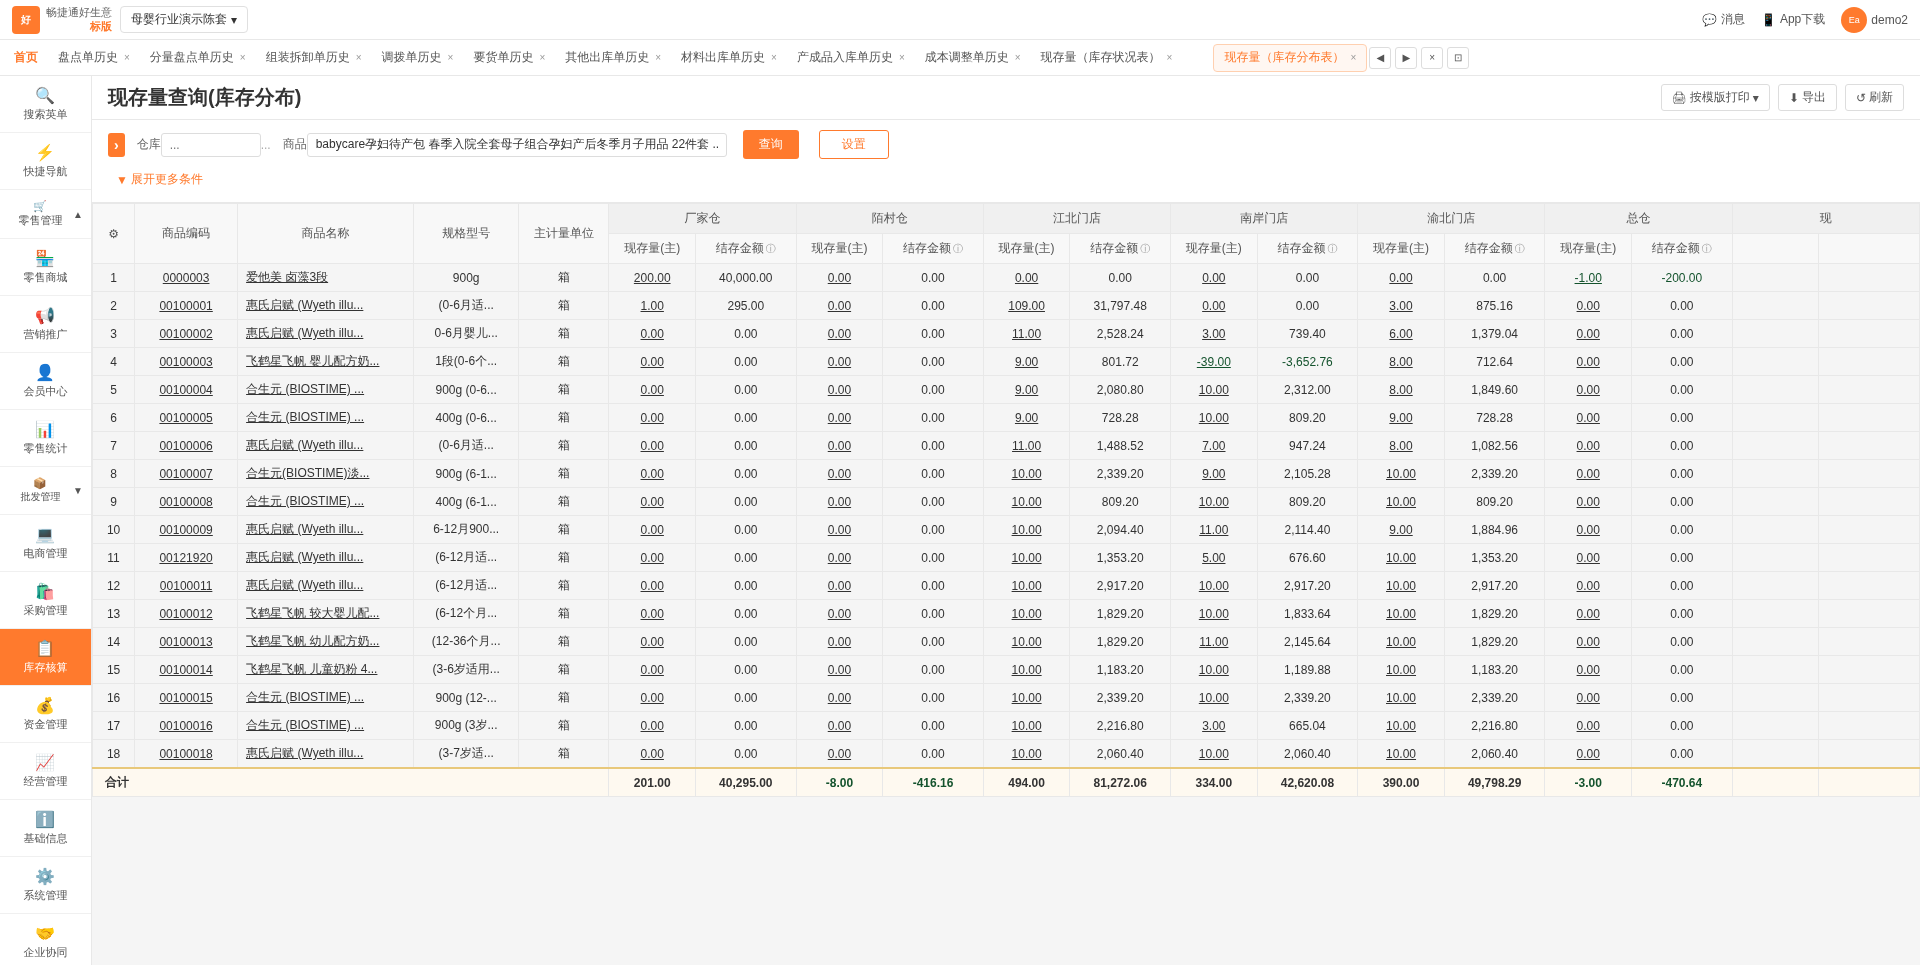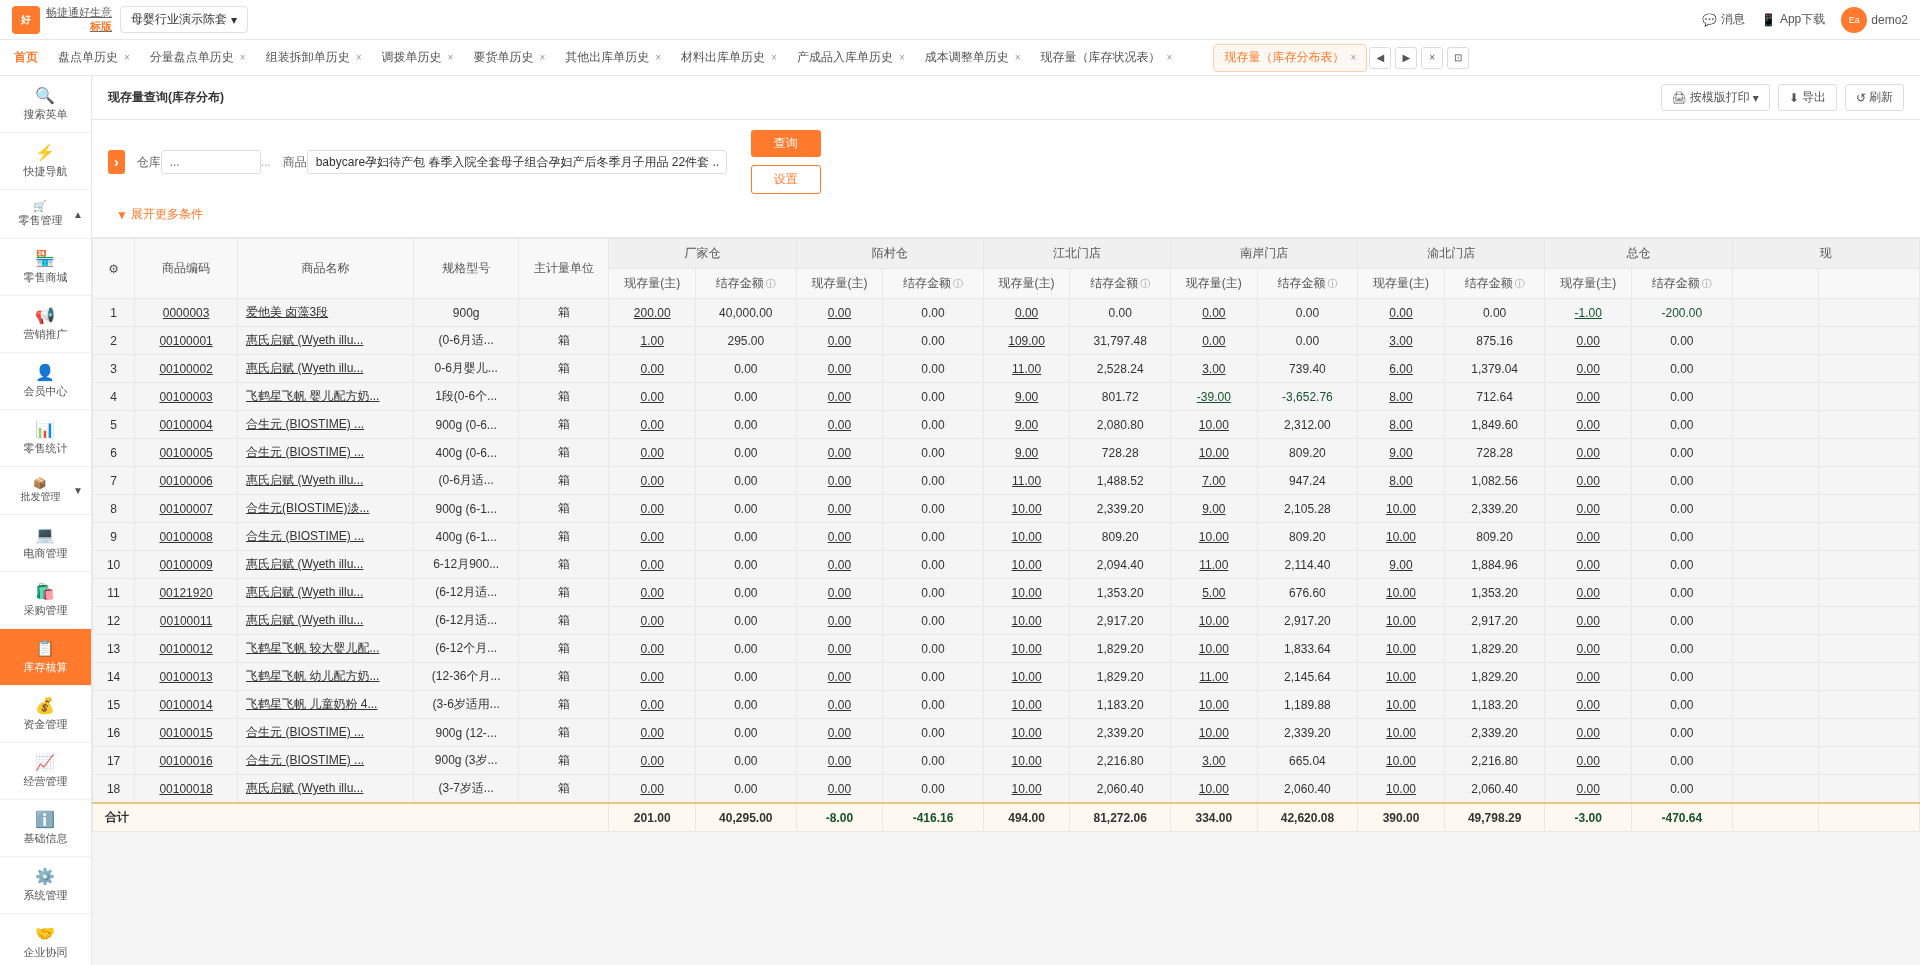--- a/index.html
+++ b/index.html
@@ -3,21 +3,21 @@
   <meta charset="utf-8">
   <style>
     * { box-sizing: border-box; margin: 0; padding: 0; }
     body { font-family: 'Microsoft YaHei', Arial, sans-serif; font-size: 12px; background: #f5f5f5; color: #333; overflow: hidden; }
 
     
     .topbar { background: #fff; height: 40px; display: flex; align-items: center; justify-content: space-between; padding: 0 12px; border-bottom: 1px solid #e8e8e8; }
     .topbar-left { display: flex; align-items: center; gap: 8px; }
     .logo-area { display: flex; align-items: center; gap: 6px; }
     .logo-icon { width: 28px; height: 28px; background: #ff7a2d; border-radius: 4px; display: flex; align-items: center; justify-content: center; color: white; font-size: 10px; font-weight: bold; }
-    .logo-text { font-size: 11px; color: #666; line-height: 1.2; text-decoration: underline; }
+    .logo-text { font-size: 11px; color: #666; line-height: 1.2; }
     .store-selector { display: flex; align-items: center; gap: 4px; padding: 4px 10px; border: 1px solid #e0e0e0; border-radius: 4px; cursor: pointer; font-size: 12px; color: #333; background: #fff; }
     .topbar-right { display: flex; align-items: center; gap: 16px; }
     .topbar-icon-btn { display: flex; align-items: center; gap: 4px; font-size: 12px; color: #555; cursor: pointer; }
     .avatar { width: 26px; height: 26px; border-radius: 50%; background: #ff7a2d; display: flex; align-items: center; justify-content: center; color: white; font-size: 11px; }
 
     
     .tabbar { background: #fff; height: 36px; display: flex; align-items: center; padding: 0 4px; border-bottom: 1px solid #e8e8e8; overflow: hidden; }
     .tab { display: flex; align-items: center; gap: 4px; padding: 0 10px; height: 28px; border-radius: 4px; font-size: 12px; cursor: pointer; white-space: nowrap; color: #555; position: relative; }
     .tab.active { background: #fff7f2; color: #ff7a2d; border: 1px solid #ffd0b0; margin-left: 31px; }
     .tab-close { font-size: 10px; color: #999; cursor: pointer; margin-left: 2px; }
@@ -32,37 +32,37 @@
     .sidebar-item { padding: 10px 4px; text-align: center; cursor: pointer; font-size: 11px; color: #555; border-bottom: 1px solid #f0f0f0; }
     .sidebar-item.active { background: #ff7a2d; color: #fff; }
     .sidebar-item .icon { font-size: 16px; margin-bottom: 2px; display: block; }
     .sidebar-item-with-arrow { display: flex; align-items: center; justify-content: space-between; padding: 10px 8px; cursor: pointer; font-size: 11px; color: #555; border-bottom: 1px solid #f0f0f0; }
 
     
     .main { flex: 1; overflow: hidden; display: flex; flex-direction: column; }
 
     
     .page-header { background: #fff; padding: 8px 16px; border-bottom: 1px solid #e8e8e8; display: flex; align-items: center; justify-content: space-between; }
-    .page-title { font-size: 12px; font-weight: bold; color: #333; }
+    .page-title { font-size: 20px; font-weight: bold; color: #333; }
     .header-actions { display: flex; align-items: center; gap: 8px; }
     .btn-outline { padding: 4px 10px; border: 1px solid #ddd; border-radius: 3px; background: #fff; cursor: pointer; font-size: 12px; color: #555; display: flex; align-items: center; gap: 3px; }
 
     
     .filter-area { background: #fff; padding: 10px 16px; border-bottom: 1px solid #e8e8e8; }
     .filter-row { display: flex; align-items: center; gap: 12px; flex-wrap: wrap; }
     .filter-item { display: flex; align-items: center; gap: 0; }
     .filter-label { font-size: 12px; color: #666; white-space: nowrap; }
     .filter-input { border: 1px solid #ddd; border-radius: 3px; padding: 4px 8px; font-size: 12px; color: #333; background: #fff; min-width: 80px; }
     .filter-input-wide { min-width: 400px; }
     .filter-input-medium { min-width: 160px; }
     .expand-btn { color: #ff7a2d; font-size: 12px; cursor: pointer; display: flex; align-items: center; gap: 3px; padding: 4px 8px; }
     .orange-btn-expand { background: #ff7a2d; color: white; border: none; border-radius: 3px; padding: 4px 6px; cursor: pointer; font-size: 14px; font-weight: bold; }
     .btn-query { background: #ff7a2d; color: white; border: none; border-radius: 3px; padding: 5px 16px; cursor: pointer; font-size: 12px; }
     .btn-setting { background: #fff; color: #ff7a2d; border: 1px solid #ff7a2d; border-radius: 3px; padding: 5px 22px; cursor: pointer; font-size: 12px; }
-    .filter-actions { display: flex; flex-direction: column; gap: 8px; margin-left: 12px; }
+    .filter-actions { display: flex; flex-direction: row; gap: 20px; margin-left: 4px; }
     .text-dots { color: #aaa; font-size: 12px; }
 
     
     .table-area { flex: 1; overflow: auto; padding: 0; }
     .data-table { width: 100%; border-collapse: collapse; font-size: 12px; }
     .data-table th { background: #f8f8f8; border: 1px solid #e8e8e8; padding: 6px 8px; text-align: center; font-weight: normal; color: #555; white-space: nowrap; position: sticky; top: 0; z-index: 2; }
     .data-table th.group-header { background: #f0f0f0; }
     .data-table td { border: 1px solid #e8e8e8; padding: 5px 8px; text-align: center; white-space: nowrap; color: #333; }
     .data-table td.text-left { text-align: left; }
     .data-table td.negative { color: #14532d; }

